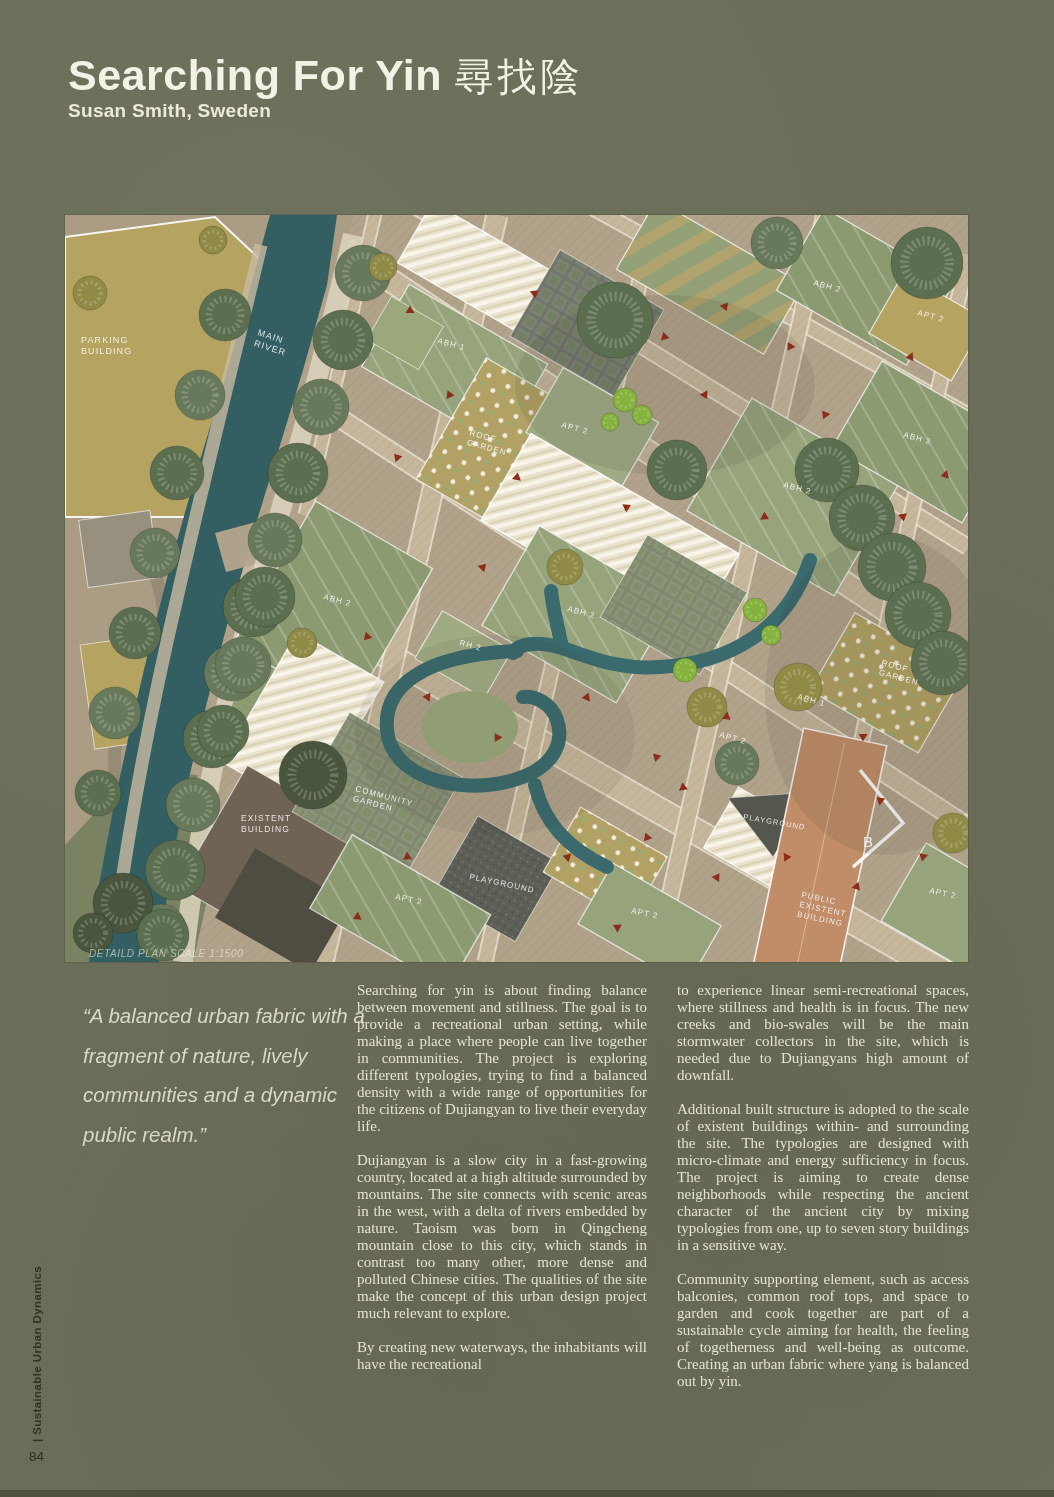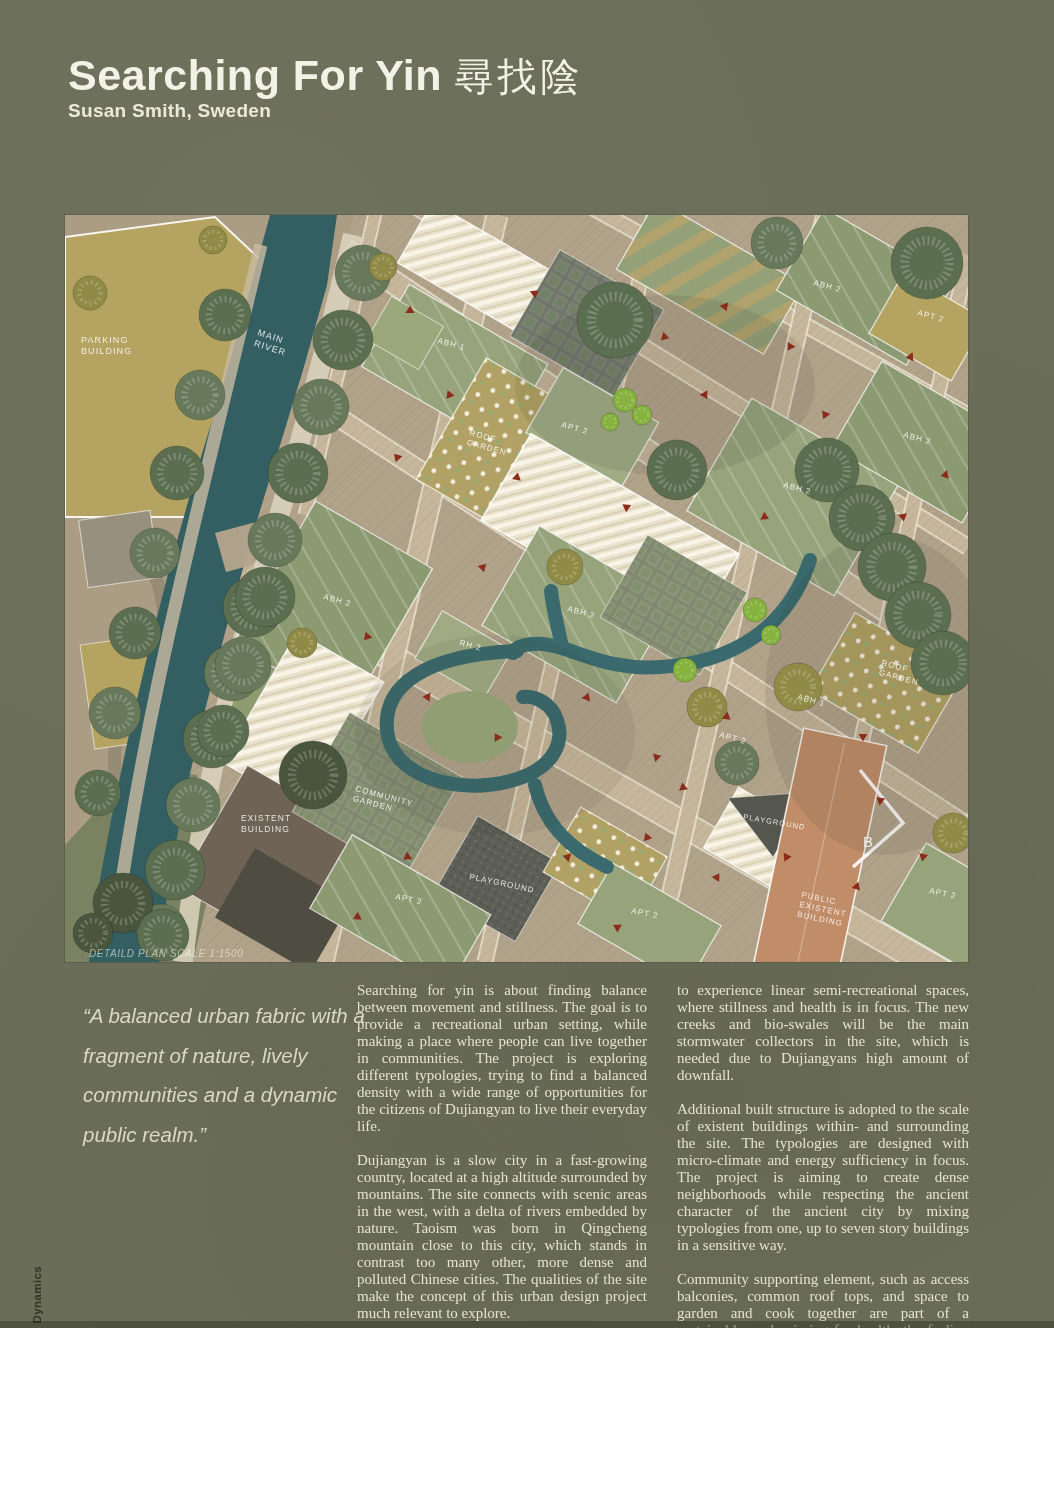--- a/index.html
+++ b/index.html
@@ -1,18 +1,18 @@
 <!DOCTYPE html>
 <html><head>
 <meta charset="utf-8">
 <style>
   html,body{margin:0;padding:0;}
   .page{
     position:relative;
-    width:1054px;height:1328px;
+    width:1054px;height:1497px;
     background:#6b6e58;
     background-image:
       radial-gradient(circle at 25% 20%, rgba(255,255,255,.025), transparent 45%),
       radial-gradient(circle at 75% 70%, rgba(0,0,0,.05), transparent 55%),
       radial-gradient(circle at 40% 90%, rgba(0,0,0,.04), transparent 40%);
     font-family:"Liberation Sans",sans-serif;
     overflow:hidden;
   }
   .page::after{content:"";position:absolute;left:0;right:0;bottom:0;height:7px;background:rgba(28,32,20,.35);}
   .title{

